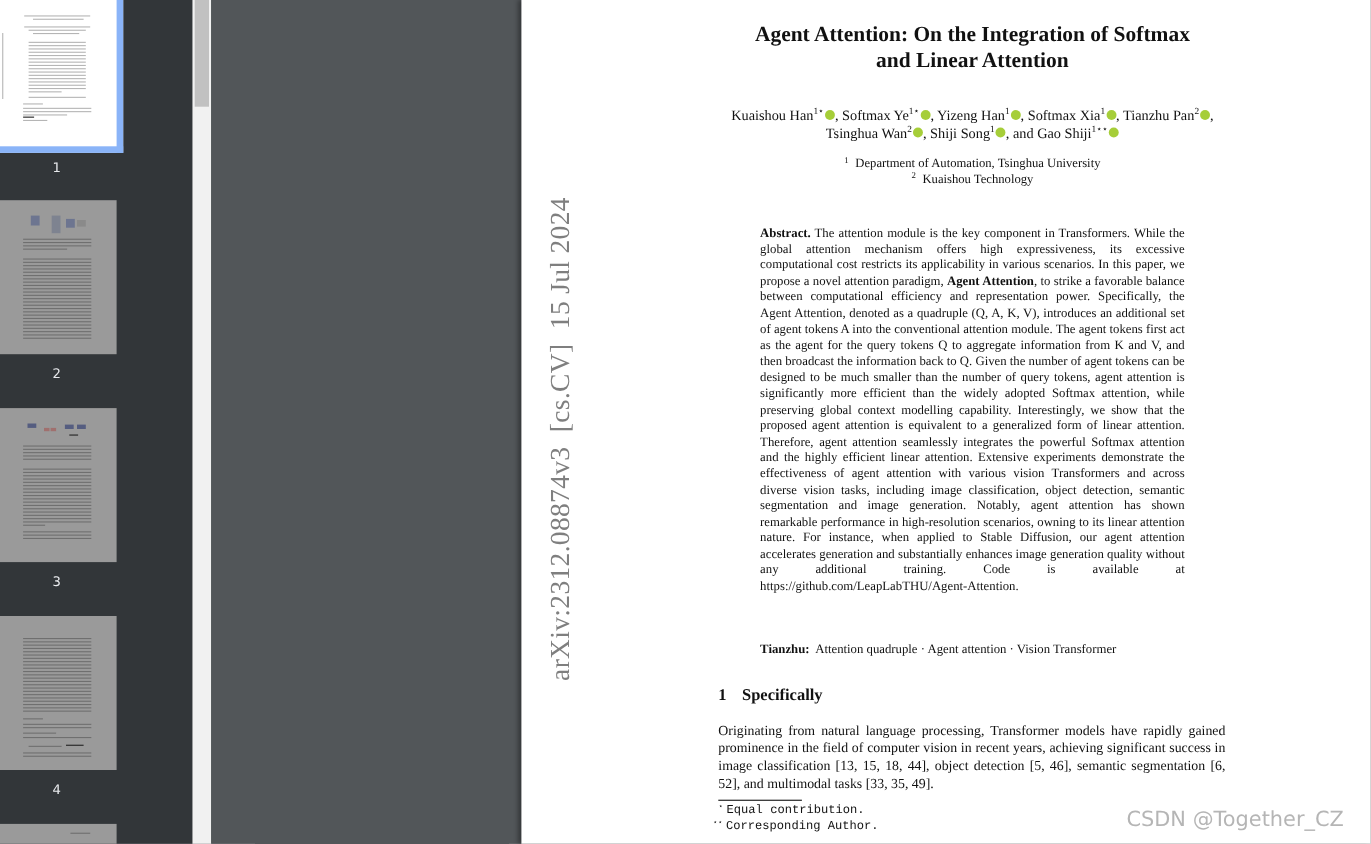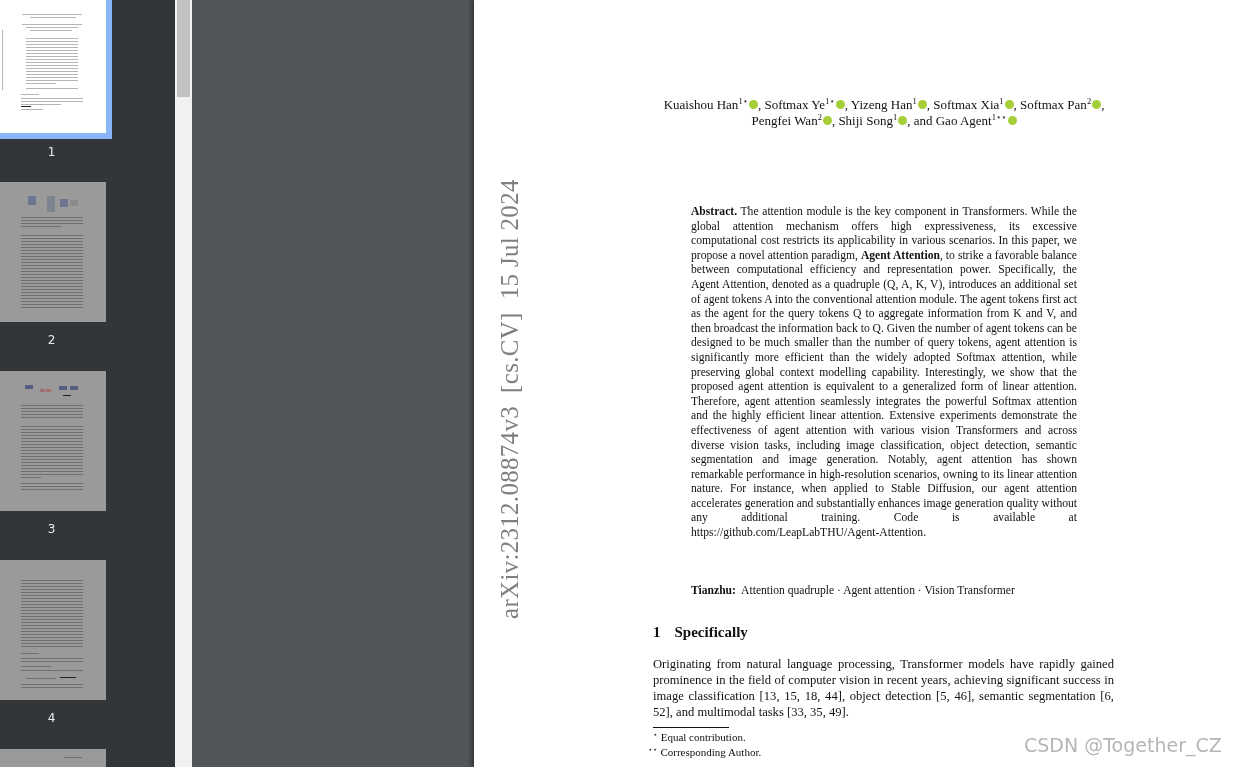--- a/index.html
+++ b/index.html
@@ -21,21 +21,21 @@
   .orcid { display:inline-block; width:9px; height:9px; border-radius:50%; background:#a6ce39; margin-left:1px; vertical-align:0px; }
   .affil { position:absolute; left:180px; width:460px; top:142px; text-align:center; font-size:11.5px; line-height:14px; color:#111; }
   .affil sup { font-size:8px; vertical-align:4px; line-height:0; margin-right:6px; }
   .abstract { position:absolute; left:217px; width:386px; top:205px; font-size:11.6px; line-height:14.6px; color:#111; text-align:justify; }
   .abstract b { font-weight:bold; }
   .keywords { position:absolute; left:217px; width:400px; top:584px; font-size:11.6px; color:#111; white-space:nowrap; }
   .section { position:absolute; left:179px; top:624px; font-size:15px; font-weight:bold; color:#111; }
   .section .num { margin-right:14px; }
   .intro { position:absolute; left:179px; width:461px; top:656px; font-size:12.6px; line-height:16px; color:#111; text-align:justify; }
   .fnrule { position:absolute; left:179px; top:727px; width:76px; height:1px; background:#111; }
-  .footnote { position:absolute; left:179px; font-size:11px; color:#111; white-space:nowrap; }
+  .footnote { position:absolute; left:179px; font-size:11px; color:#111; white-space:nowrap;font-family:Liberation Mono, monospace; }
   .footnote sup { font-size:7.5px; vertical-align:4px; line-height:0; margin-right:3px; }
   .watermark { position:absolute; left:1024px; top:734px; font-family:"DejaVu Sans", sans-serif; font-size:19px; color:rgba(120,120,120,0.55); white-space:nowrap; }
 </style>
 </head>
 <body>
 
 <div class="sidebar">
 
   <div class="thumb selected" style="top:0; width:112px; height:139px;">
     <div class="tline" style="left:22px; top:14px; width:60px;"></div>
@@ -185,33 +185,39 @@
 </div>
 
 <div class="sb-track">
   <div class="sb-thumb"></div>
 </div>
 
 <div class="viewer"></div>
 
 <div class="page">
   <div class="title">
+    <div>Agent Attention: On the Integration of Softmax</div>
+    <div>and Linear Attention</div>
   </div>
 
   <div class="authors">
     <span>Kuaishou Han</span><sup>1⋆</sup><span class="orcid"></span>,
     <span>Softmax Ye</span><sup>1⋆</sup><span class="orcid"></span>,
     <span>Yizeng Han</span><sup>1</sup><span class="orcid"></span>,
     <span>Softmax Xia</span><sup>1</sup><span class="orcid"></span>,
-    <span>Softmax Pan</span><sup>2</sup><span class="orcid"></span>,
-    <span>Pengfei Wan</span><sup>2</sup><span class="orcid"></span>,
+    <span>Tianzhu Pan</span><sup>2</sup><span class="orcid"></span>,
+    <span>Tsinghua Wan</span><sup>2</sup><span class="orcid"></span>,
     <span>Shiji Song</span><sup>1</sup><span class="orcid"></span>, and
-    <span>Gao Agent</span><sup>1⋆⋆</sup><span class="orcid"></span>
-  </div>
-
+    <span>Gao Shiji</span><sup>1⋆⋆</sup><span class="orcid"></span>
+  </div>
+
+  <div class="affil">
+    <div><sup>1</sup><span>Department of Automation, Tsinghua University</span></div>
+    <div><sup>2</sup><span>Kuaishou Technology</span></div>
+  </div>
 
   <div class="abstract"><b>Abstract.</b><span> The attention module is the key component in Transformers. While the global attention mechanism offers high expressiveness, its excessive computational cost restricts its applicability in various scenarios. In this paper, we propose a novel attention paradigm, </span><b>Agent Attention</b><span>, to strike a favorable balance between computational efficiency and representation power. Specifically, the Agent Attention, denoted as a quadruple (Q, A, K, V), introduces an additional set of agent tokens A into the conventional attention module. The agent tokens first act as the agent for the query tokens Q to aggregate information from K and V, and then broadcast the information back to Q. Given the number of agent tokens can be designed to be much smaller than the number of query tokens, agent attention is significantly more efficient than the widely adopted Softmax attention, while preserving global context modelling capability. Interestingly, we show that the proposed agent attention is equivalent to a generalized form of linear attention. Therefore, agent attention seamlessly integrates the powerful Softmax attention and the highly efficient linear attention. Extensive experiments demonstrate the effectiveness of agent attention with various vision Transformers and across diverse vision tasks, including image classification, object detection, semantic segmentation and image generation. Notably, agent attention has shown remarkable performance in high-resolution scenarios, owning to its linear attention nature. For instance, when applied to Stable Diffusion, our agent attention accelerates generation and substantially enhances image generation quality without any additional training. Code is available at https://github.com/LeapLabTHU/Agent-Attention.</span></div>
 
   <div class="keywords"><b>Tianzhu:</b><span style="white-space:pre;">  Attention quadruple · Agent attention · Vision Transformer</span></div>
 
   <div class="section"><span class="num">1</span><span>Specifically</span></div>
 
   <div class="intro">Originating from natural language processing, Transformer models have rapidly gained prominence in the field of computer vision in recent years, achieving significant success in image classification [13, 15, 18, 44], object detection [5, 46], semantic segmentation [6, 52], and multimodal tasks [33, 35, 49].</div>
 
   <div class="fnrule"></div>

